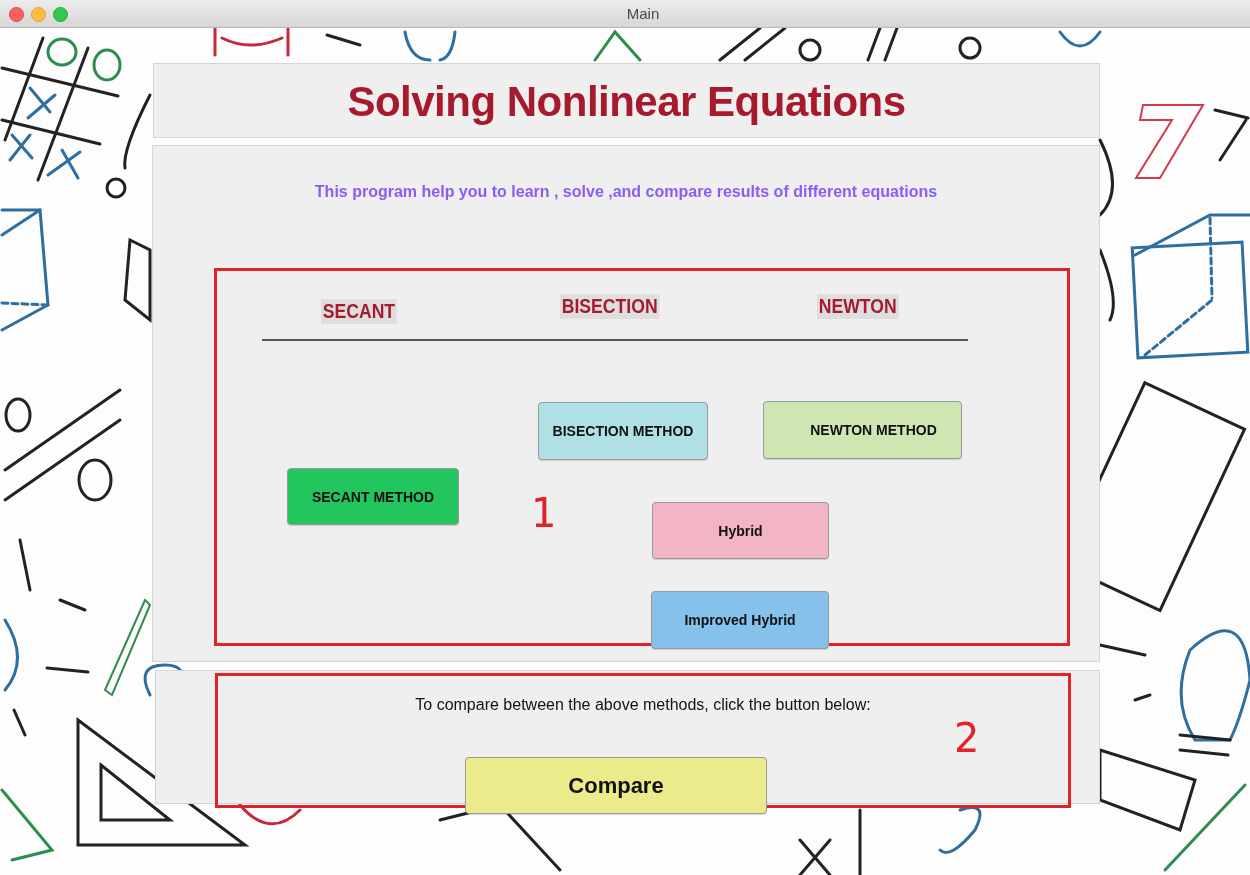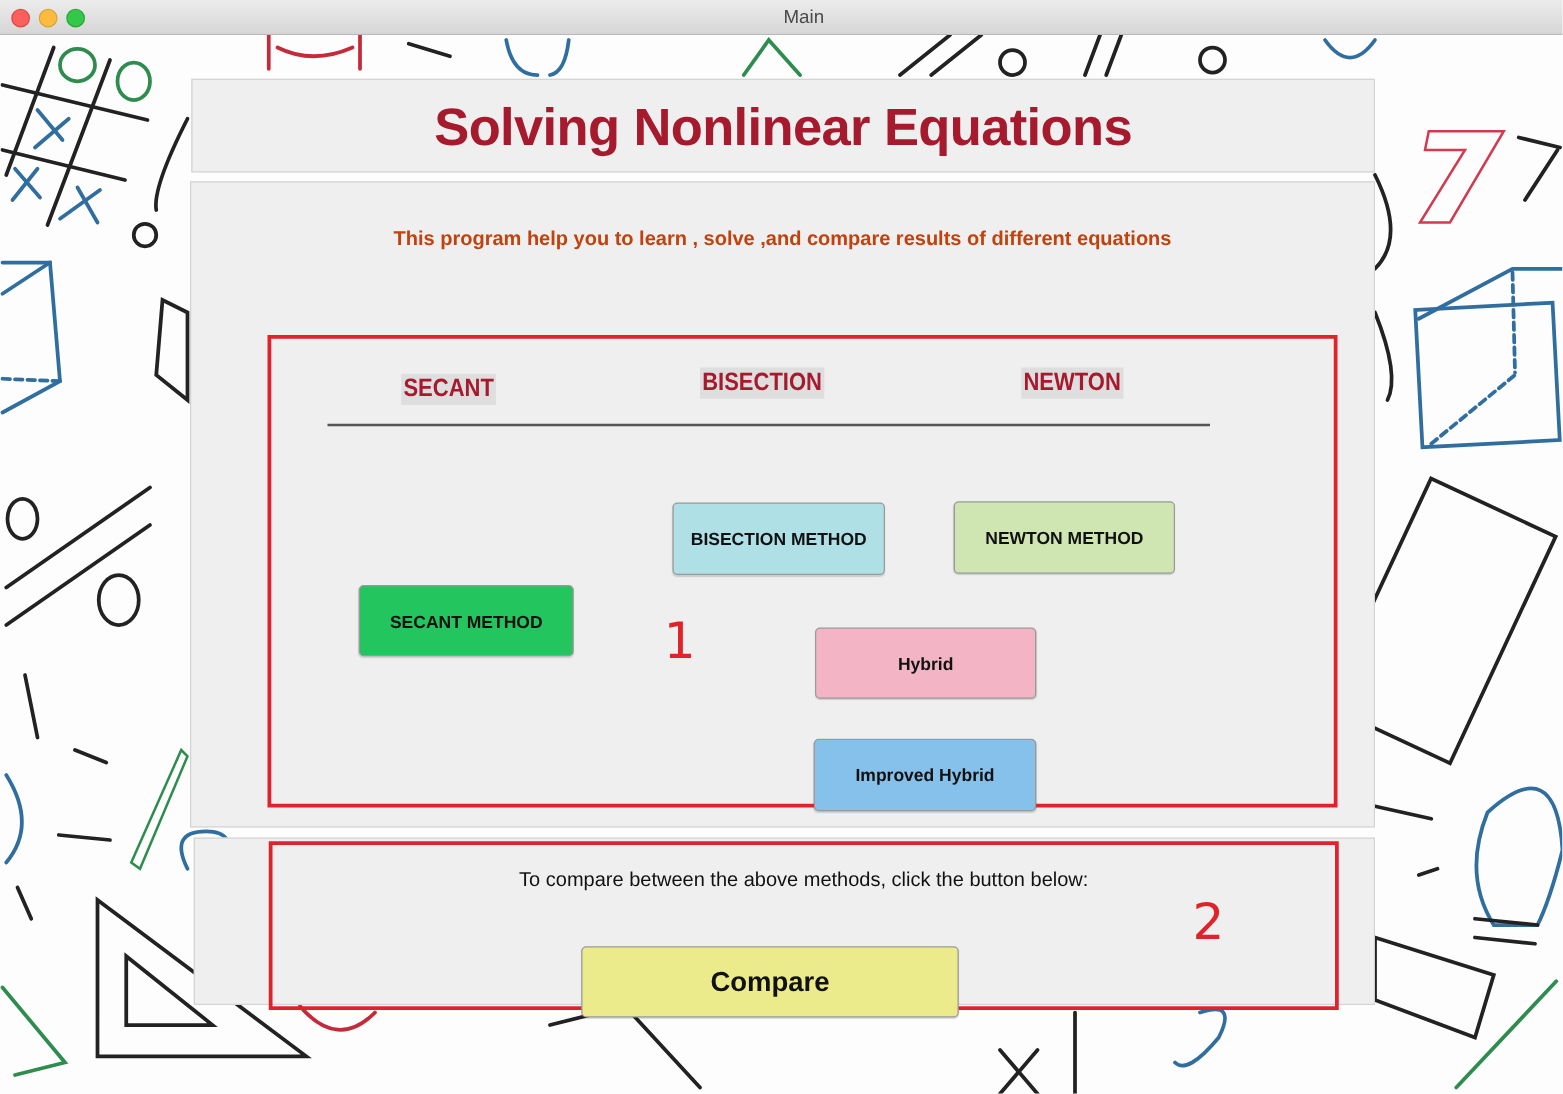--- a/index.html
+++ b/index.html
@@ -8,31 +8,31 @@
   .traffic { position:absolute; top:7px; width:13px; height:13px; border-radius:50%; }
   .t-close { left:9px; background:#fc605c; border:1px solid #de4a45; }
   .t-min { left:31px; background:#fdbc40; border:1px solid #dea236; }
   .t-max { left:53px; background:#34c84a; border:1px solid #27aa35; }
   .win-title { position:absolute; left:0; right:0; top:5px; text-align:center; font-size:15px; color:#4a4a4a; }
   .bg { position:absolute; left:0; top:28px; width:1250px; height:847px; }
   .panel { position:absolute; background:#efefef; border:1px solid #d4d4d4; }
   .title-panel { left:153px; top:63px; width:945px; height:73px; }
   .app-title { position:absolute; left:0; right:0; top:14px; text-align:center; font-size:42px; font-weight:bold; color:#a61a2e; letter-spacing:-0.5px; }
   .main-panel { left:152px; top:145px; width:946px; height:515px; }
-  .intro { position:absolute; left:0; right:0; text-align:center; font-size:16px; font-weight:bold; color:#c2410c; }
+  .intro { position:absolute; left:0; right:0; text-align:center; font-size:16px; font-weight:bold; color:#8b5cf6; }
   .intro1 { top:37px; }
   .intro2 { top:75px; }
   .redbox { position:absolute; border:3px solid #e0232a; }
   .box1 { left:214px; top:268px; width:850px; height:372px; }
   .hdr { position:absolute; background:#dedede; color:#a61a2e; font-weight:bold; font-size:20px; padding:1px 2px; font-family:"Liberation Sans", sans-serif; transform:scaleX(0.88); transform-origin:left; }
   .divider { position:absolute; left:262px; top:339px; width:706px; height:2px; background:#555; }
   .mbtn { position:absolute; border:1px solid #9a9a9a; border-radius:4px; font-weight:bold; font-size:14px; color:#111; display:flex; align-items:center; justify-content:center; box-shadow:0 1px 1px rgba(0,0,0,0.15); cursor:pointer;margin-top:28px; }
   .b-secant { left:287px; top:440px; width:170px; height:55px; background:#22c55e; }
   .b-bisect { left:538px; top:374px; width:168px; height:56px; background:#aee0e6; }
-  .b-newton { left:763px; top:373px; width:175px; height:56px; background:#cfe6b3; }
+  .b-newton { left:763px; top:373px; width:175px; height:56px; background:#cfe6b3;padding-left:22px; }
   .b-hybrid { left:652px; top:474px; width:175px; height:55px; background:#f3b5c6; }
   .b-improved { left:651px; top:563px; width:176px; height:56px; background:#85c1ea; }
   .marker { position:absolute; color:#e0232a; font-size:40px; font-family:"DejaVu Sans", sans-serif; }
   .m1 { left:531px; top:490px; }
   .m2 { left:954px; top:715px; }
   .bottom-panel { left:155px; top:670px; width:943px; height:132px; }
   .box2 { left:215px; top:673px; width:850px; height:129px; }
   .compare-text { position:absolute; left:215px; width:856px; top:696px; text-align:center; font-size:16px; font-weight:normal; color:#111; }
   .b-compare { left:465px; top:729px; width:300px; height:55px; background:#eceb8c; font-size:22px; }
 </style>

